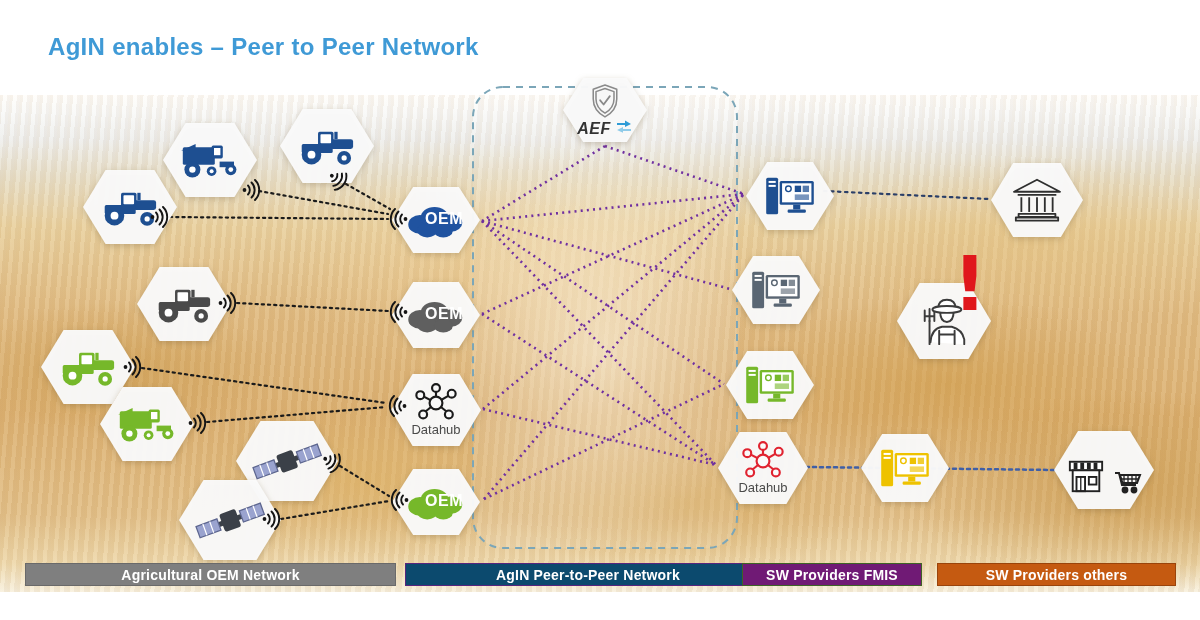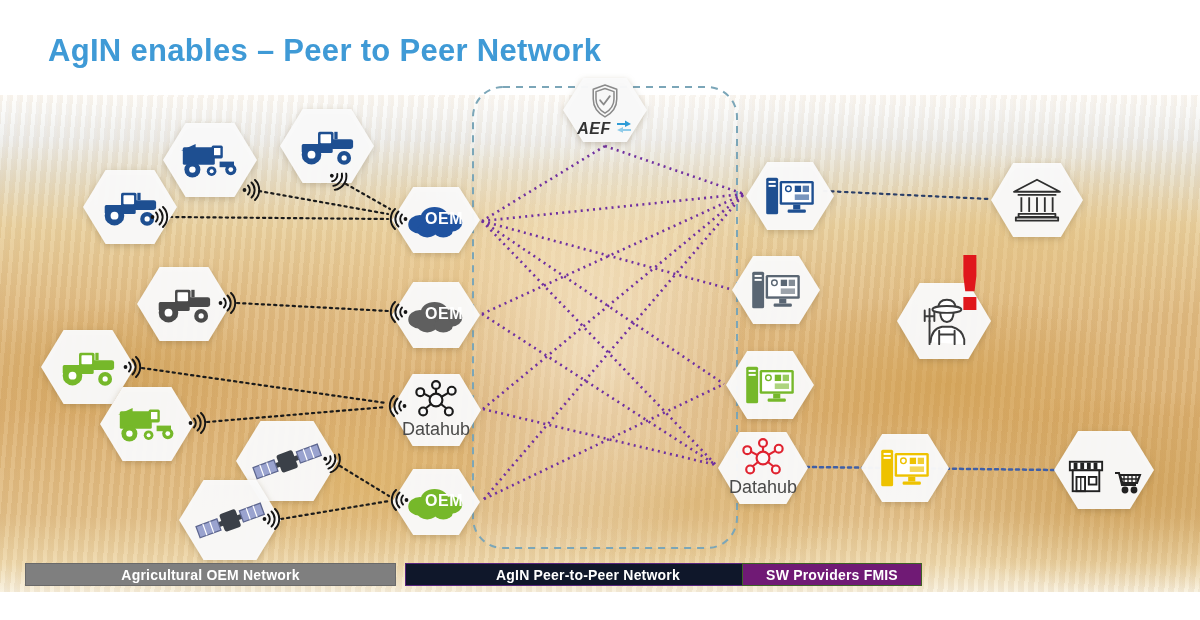--- a/index.html
+++ b/index.html
@@ -16,50 +16,50 @@
       radial-gradient(ellipse 290px 125px at 79% 58%, rgba(205,152,66,.50), transparent 70%),
       radial-gradient(ellipse 310px 145px at 94% 80%, rgba(193,139,55,.48), transparent 70%),
       radial-gradient(ellipse 340px 160px at 45% 35%, rgba(240,210,155,.45), transparent 75%),
       radial-gradient(ellipse 260px 120px at 86% 30%, rgba(226,186,115,.40), transparent 75%),
       repeating-linear-gradient(95deg, rgba(180,130,56,.10) 0 3px, rgba(255,241,212,.10) 3px 7px, rgba(158,108,44,.08) 7px 10px),
       linear-gradient(180deg,#ffffff 0px, rgba(248,250,252,.98) 18px, rgba(236,238,239,.88) 45px,
         rgba(228,220,198,.85) 80px, rgba(231,205,152,.90) 130px, #e0bb83 220px, #dcb173 320px,
         #e2c08a 420px, #eed9ae 468px, #f8f2e2 497px);
   }
 
-  .title { position:absolute; left:48px; top:33px; z-index:5; font-size:31px; font-weight:bold;
+  .title { position:absolute; left:48px; top:33px; z-index:5; font-size:24px; font-weight:bold;
            color:#3f9ad6; letter-spacing:.3px; }
 
   svg.lines { position:absolute; left:0; top:0; z-index:2; pointer-events:none; }
 
   .hex { position:absolute; z-index:3; filter:drop-shadow(0 2px 3px rgba(100,80,40,.28)); }
   .hex .shape { position:absolute; inset:0; background:rgba(250,250,250,.97);
     clip-path:polygon(24% 0, 76% 0, 100% 50%, 76% 100%, 24% 100%, 0 50%); }
   .hex .content { position:absolute; inset:0; display:flex; flex-direction:column;
     align-items:center; justify-content:center; }
 
   .cloud-wrap { position:relative; width:70px; height:46px; }
   .cloud-wrap svg { position:absolute; inset:0; }
   .cloud-label { position:absolute; left:16px; right:0; top:50%; transform:translateY(-56%);
     text-align:center; color:#fff; font-weight:bold; font-size:16px; letter-spacing:.5px; }
-  .hub-label { font-size:18px; color:#4a4a4a; margin-top:-1px; }
+  .hub-label { font-size:13px; color:#4a4a4a; margin-top:-1px; }
 
   .aef-row { display:flex; gap:4px; margin-top:1px; }
   .aef-text { font-size:16px; font-weight:bold; font-style:italic; color:#333; letter-spacing:.5px; }
 
   .wifi { position:absolute; z-index:3; width:22px; height:22px; }
 
   .excl { position:absolute; left:953px; top:250px; z-index:4; color:#e0171c; font-weight:bold;
           font-size:74px; line-height:.92; font-family:"DejaVu Sans", sans-serif; }
 
   .legend-bar { position:absolute; top:563px; height:23px; z-index:4; display:flex;
     align-items:center; justify-content:center; color:#fff; font-size:14px; font-weight:bold;
     border:1px solid rgba(0,0,0,.30); letter-spacing:.2px; }
   .lb-gray   { left:25px;  width:371px; background:#7f7f7f; border-color:#6a6a6a; }
-  .lb-purple { left:405px; width:366px; background:#0f172a; border-color:#57257d; }
+  .lb-purple { left:405px; width:366px; background:#0c4a6e; border-color:#57257d; }
   .lb-green  { left:742px; width:180px; background:#701a75; border-color:#3f6326; }
   .lb-orange { left:937px; width:239px; background:#c55a11; border-color:#9a440b; }
 </style>
 </head>
 <body>
 
 <div id="canvas">
 
   <div class="photo"></div>
 
@@ -611,14 +611,17 @@
 
   <div class="legend-bar lb-gray">
       <span>Agricultural OEM Network</span>
     </div>
   <div class="legend-bar lb-purple">
       <span>AgIN Peer-to-Peer Network</span>
     </div>
   <div class="legend-bar lb-green">
       <span>SW Providers FMIS</span>
     </div>
+  <div class="legend-bar lb-orange">
+      <span>SW Providers others</span>
+    </div>
 
 </div>
 
 </body></html>

